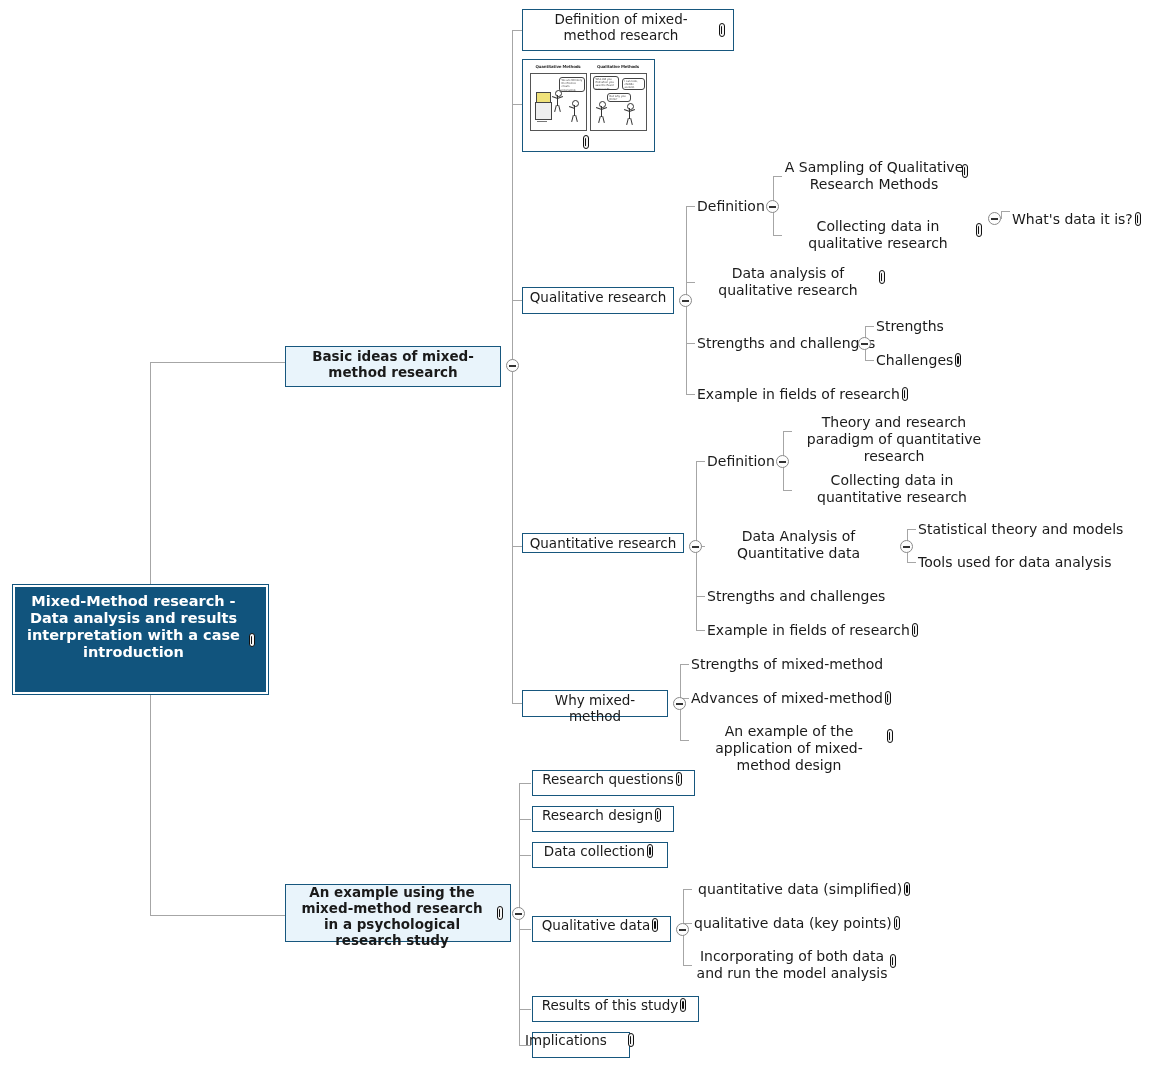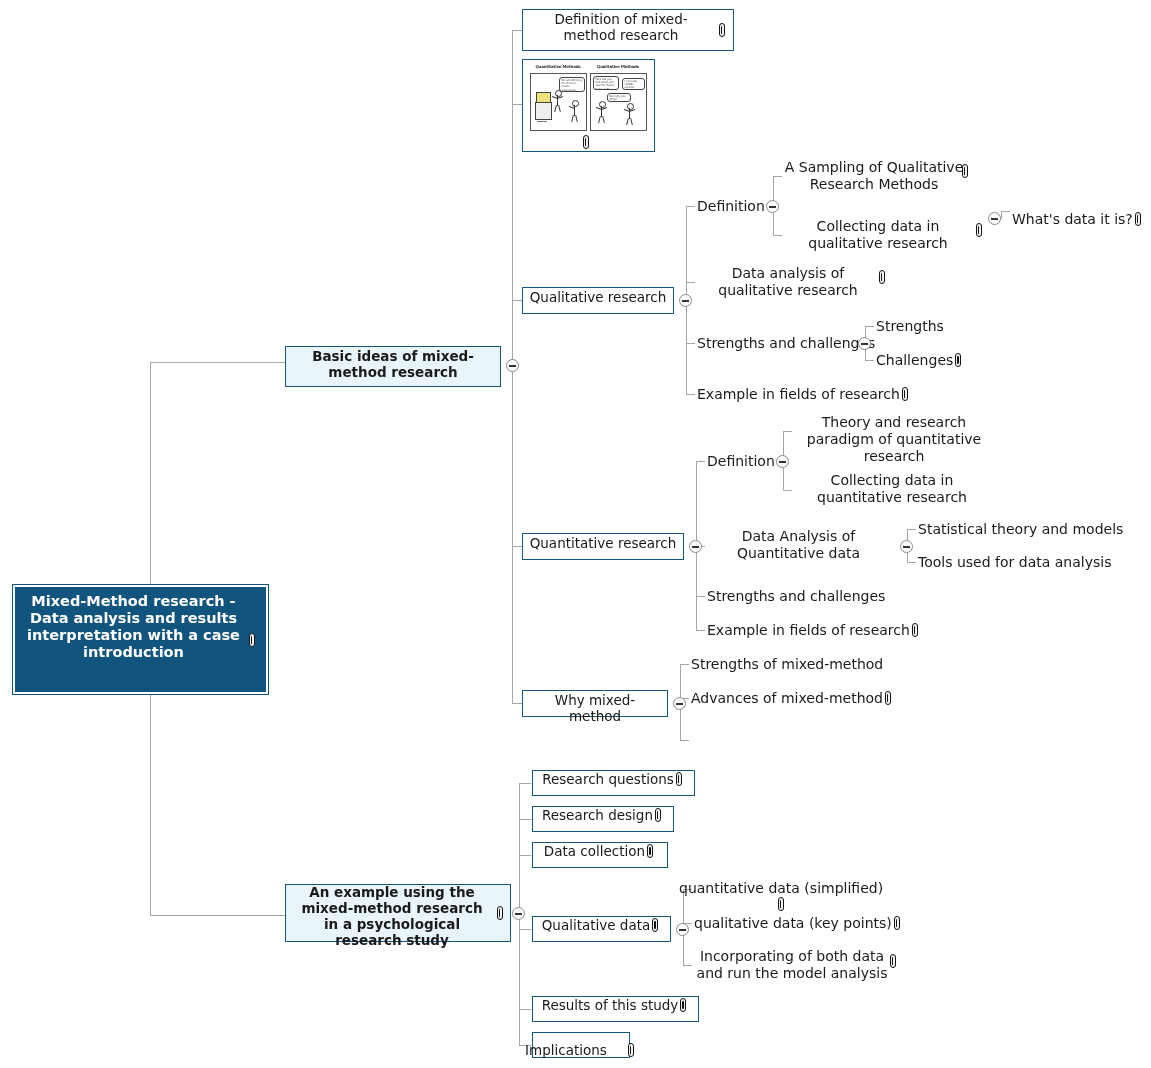--- a/index.html
+++ b/index.html
@@ -263,21 +263,21 @@
       </span>
   </div>
 
   <div class="node plain t14" style="left:697px;top:385px;height:18px;">
     <span class="lbl">Example in fields of research</span>
     <span class="clip">
         <i></i>
       </span>
   </div>
 
-  <div class="node nbox" style="left:522px;top:533px;width:162px;height:27px;padding:2px 6px;font-size:13.5px;">
+  <div class="node nbox" style="left:522px;top:533px;width:162px;height:20px;padding:2px 6px;font-size:13.5px;">
     <span class="lbl">Quantitative research</span>
   </div>
   <div class="toggle" style="left:689px;top:540px;"></div>
 
   <div class="ln lnv" style="left:696px;top:461px;height:169px;"></div>
   <div class="ln lnh" style="left:696px;top:461px;width:9px;"></div>
   <div class="ln lnh" style="left:696px;top:546px;width:9px;"></div>
   <div class="ln lnh" style="left:696px;top:596px;width:9px;"></div>
   <div class="ln lnh" style="left:696px;top:630px;width:9px;"></div>
 
@@ -330,20 +330,26 @@
   <div class="ln lnh" style="left:680px;top:664px;width:9px;"></div>
   <div class="ln lnh" style="left:680px;top:698px;width:9px;"></div>
   <div class="ln lnh" style="left:680px;top:740px;width:9px;"></div>
 
   <div class="node plain t14" style="left:691px;top:655px;height:18px;">
     <span class="lbl">Strengths of mixed-method</span>
   </div>
   <div class="node plain t14" style="left:691px;top:689px;height:18px;">
     <span class="lbl">Advances of mixed-method</span>
     <span class="clip">
+        <i></i>
+      </span>
+  </div>
+  <div class="node plain wrap t14" style="left:691px;top:723px;width:196px;">
+    <span class="lbl">An example of the application of mixed-method design</span>
+    <span class="clip abs" style="left:194px;top:6px;">
         <i></i>
       </span>
   </div>
 
   <div class="node nbox fill bold" style="left:285px;top:884px;width:226px;height:58px;padding:0 18px 2px 6px;font-size:13.5px;">
     <span class="lbl">An example using the mixed-method research in a psychological research study</span>
     <span class="clip abs" style="right:4px;top:21px;">
         <i></i>
       </span>
   </div>
@@ -381,21 +387,21 @@
     <span class="clip">
         <i></i>
       </span>
   </div>
   <div class="toggle" style="left:676px;top:923px;"></div>
   <div class="ln lnv" style="left:683px;top:889px;height:76px;"></div>
   <div class="ln lnh" style="left:683px;top:889px;width:9px;"></div>
   <div class="ln lnh" style="left:683px;top:923px;width:9px;"></div>
   <div class="ln lnh" style="left:683px;top:965px;width:9px;"></div>
 
-  <div class="node plain t14" style="left:679px;top:880px;height:18px;flex-direction:column;">
+  <div class="node plain t14" style="left:698px;top:880px;height:18px;">
     <span class="lbl">quantitative data (simplified)</span>
     <span class="clip">
         <i></i>
       </span>
   </div>
   <div class="node plain t14" style="left:694px;top:914px;height:18px;">
     <span class="lbl">qualitative data (key points)</span>
     <span class="clip">
         <i></i>
       </span>
@@ -406,20 +412,20 @@
         <i></i>
       </span>
   </div>
 
   <div class="node nbox" style="left:532px;top:996px;width:167px;height:26px;padding:1px 6px;font-size:13.5px;">
     <span class="lbl">Results of this study</span>
     <span class="clip">
         <i></i>
       </span>
   </div>
-  <div class="node nbox" style="left:532px;top:1032px;width:98px;height:26px;padding:10px 6px;font-size:13.5px;gap:19px;">
+  <div class="node nbox" style="left:532px;top:1032px;width:98px;height:26px;padding:0 6px;font-size:13.5px;gap:19px;">
     <span class="lbl">Implications</span>
     <span class="clip">
         <i></i>
       </span>
   </div>
 
 </div>
 
 </body></html>

